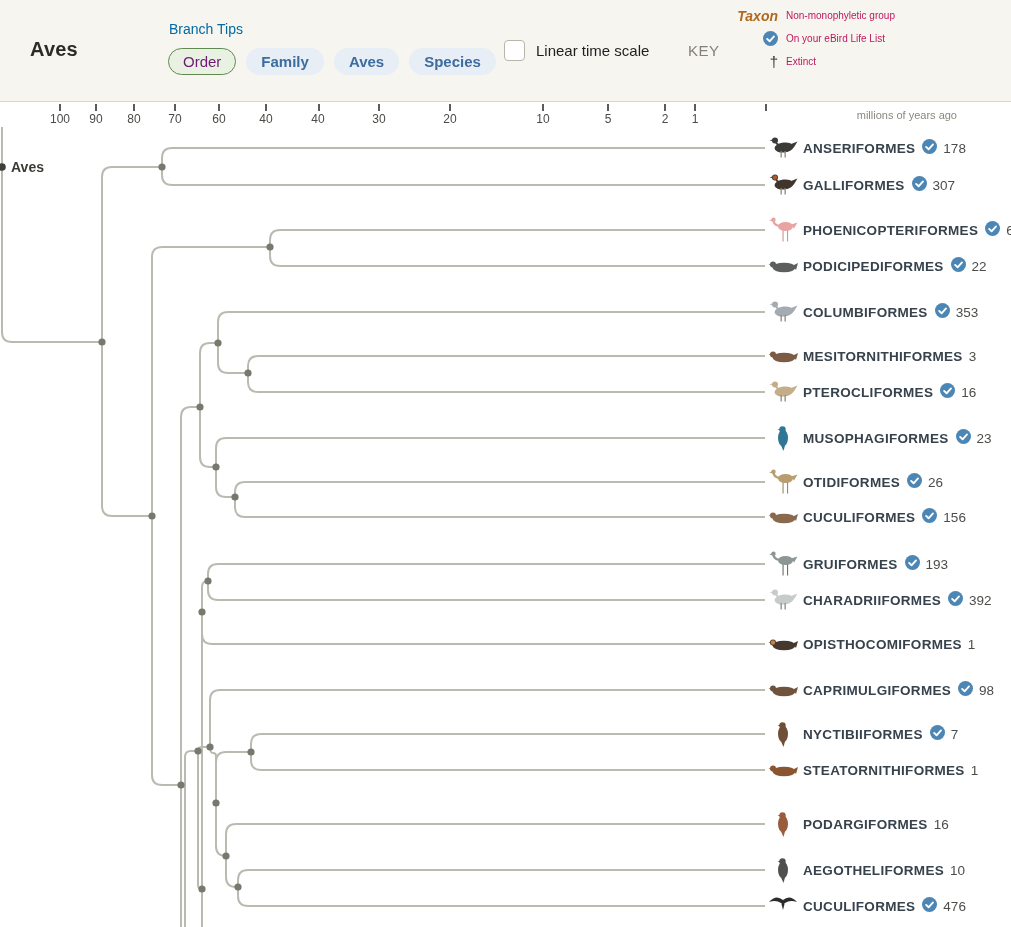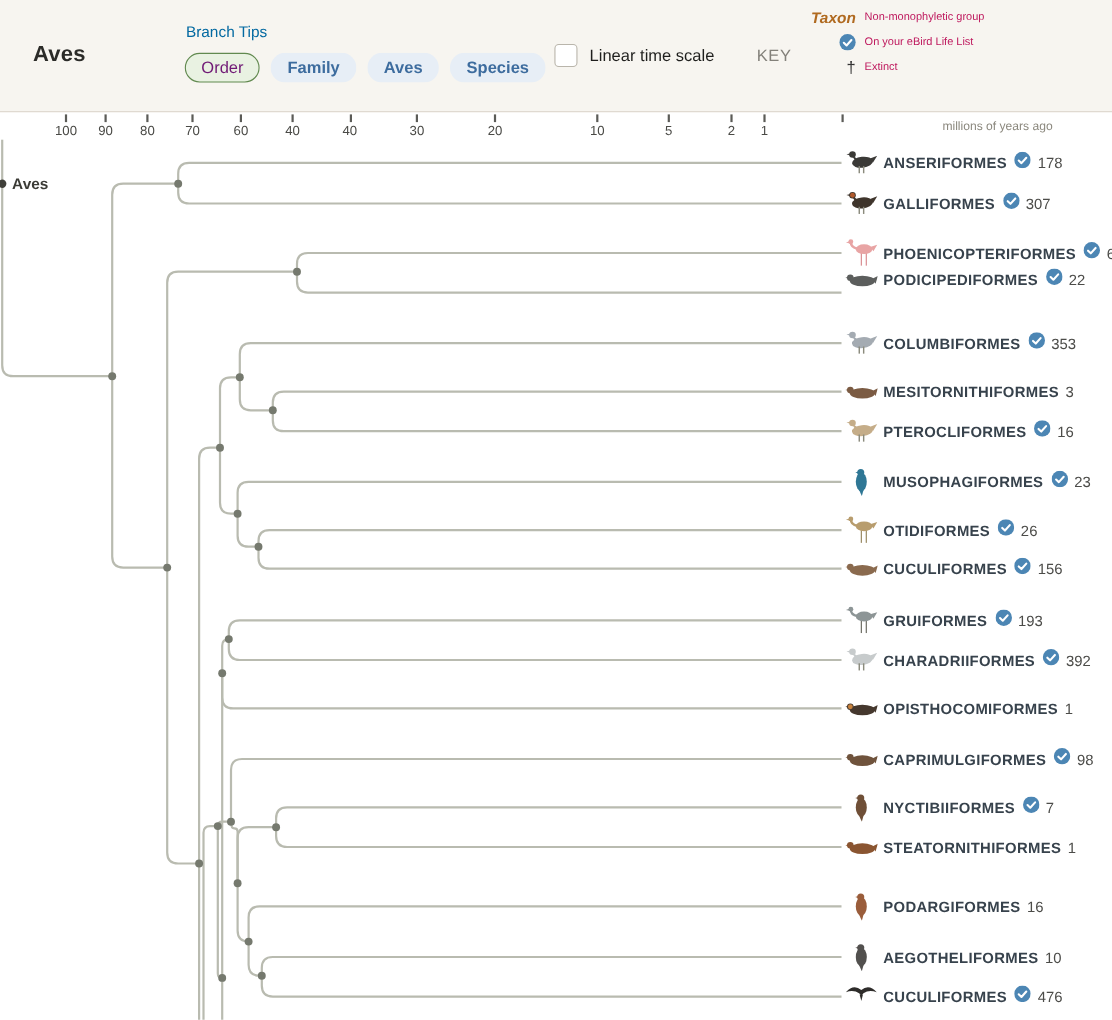--- a/index.html
+++ b/index.html
@@ -163,21 +163,21 @@
      <polygon points="23,7.5 29.5,5.5 26,11.5" fill="#e8a4a4"></polygon>
           </svg>
         </span>
         <span class="taxon-name">PHOENICOPTERIFORMES</span>
         <span class="taxon-check"><svg width="15" height="15" viewBox="0 0 15 15">
         <circle cx="7.5" cy="7.5" r="7.5" fill="#4c86b4"></circle>
         <path d="M4.1 7.9 L6.6 10.3 L11 5.4" stroke="#fff" stroke-width="1.9" fill="none" stroke-linecap="round" stroke-linejoin="round"></path>
           </svg></span>
         <span class="taxon-count">6</span>
       </div>
-      <div class="taxon-row" style="left: 767px; top: 240px;">
+      <div class="taxon-row" style="left: 767px; top: 252px;">
         <span class="bird-box">
           <svg width="30" height="26" viewBox="0 0 30 26">
             <ellipse cx="16" cy="14.5" rx="11.5" ry="4.8" fill="#5c5e5d"></ellipse>
      <circle cx="5" cy="11.5" r="3" fill="#5c5e5d"></circle>
      <polygon points="0.5,11.5 5.5,10 5.5,13" fill="#5c5e5d"></polygon>
      <polygon points="25,12.5 30,10 28,17" fill="#5c5e5d"></polygon>
           </svg>
         </span>
         <span class="taxon-name">PODICIPEDIFORMES</span>
         <span class="taxon-check"><svg width="15" height="15" viewBox="0 0 15 15">

